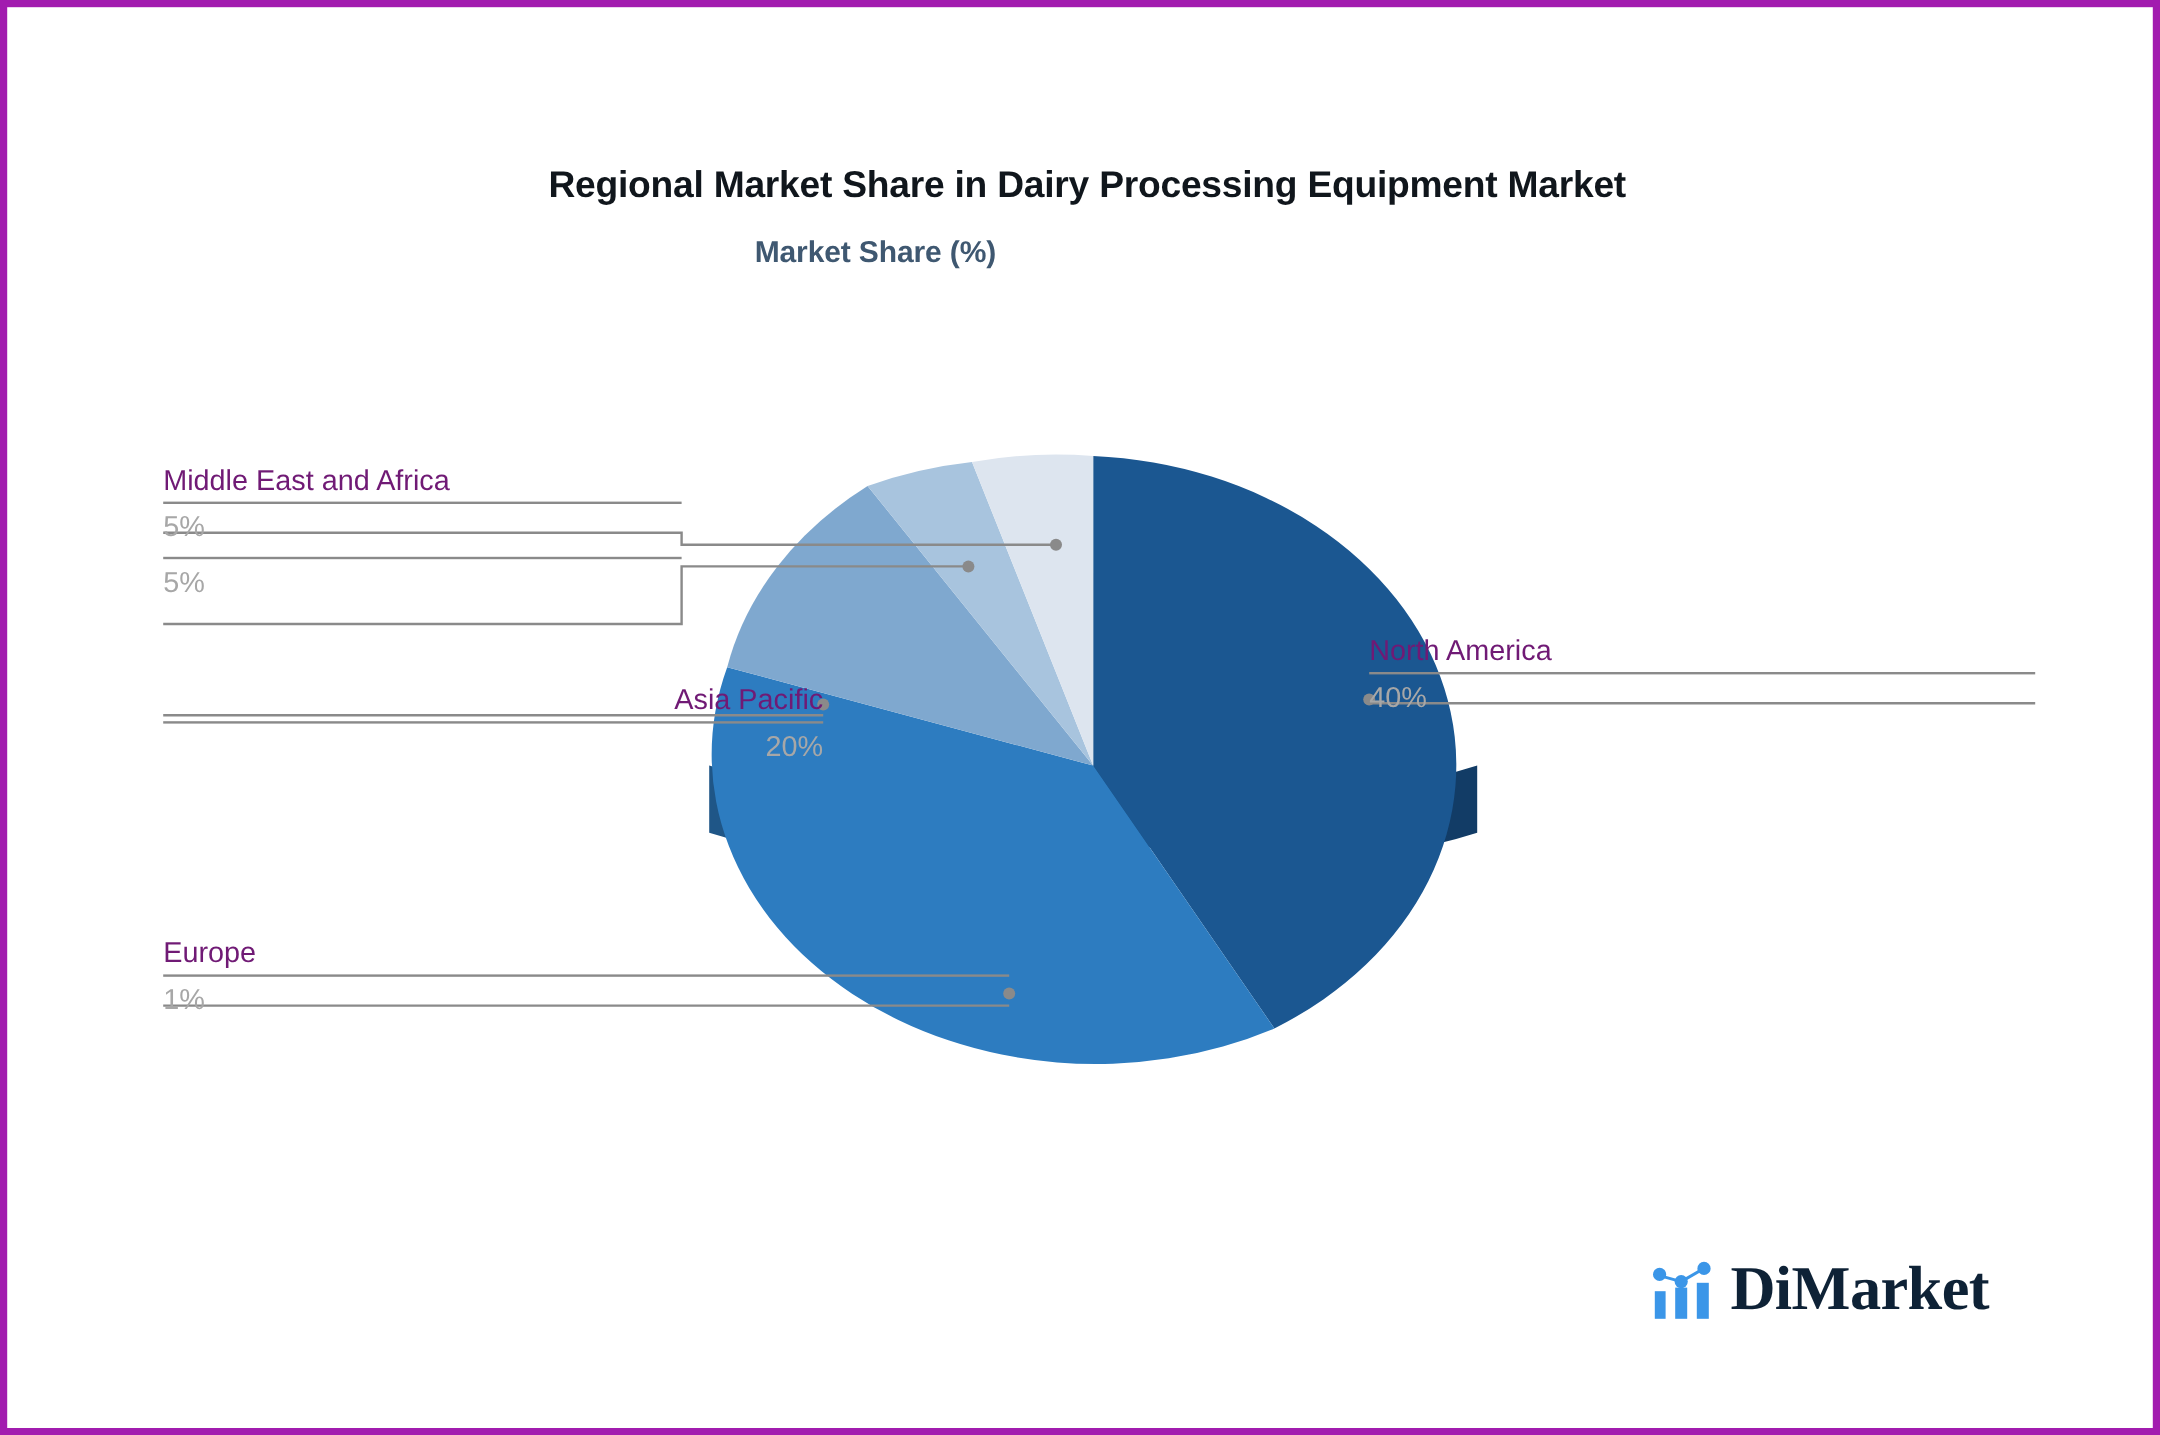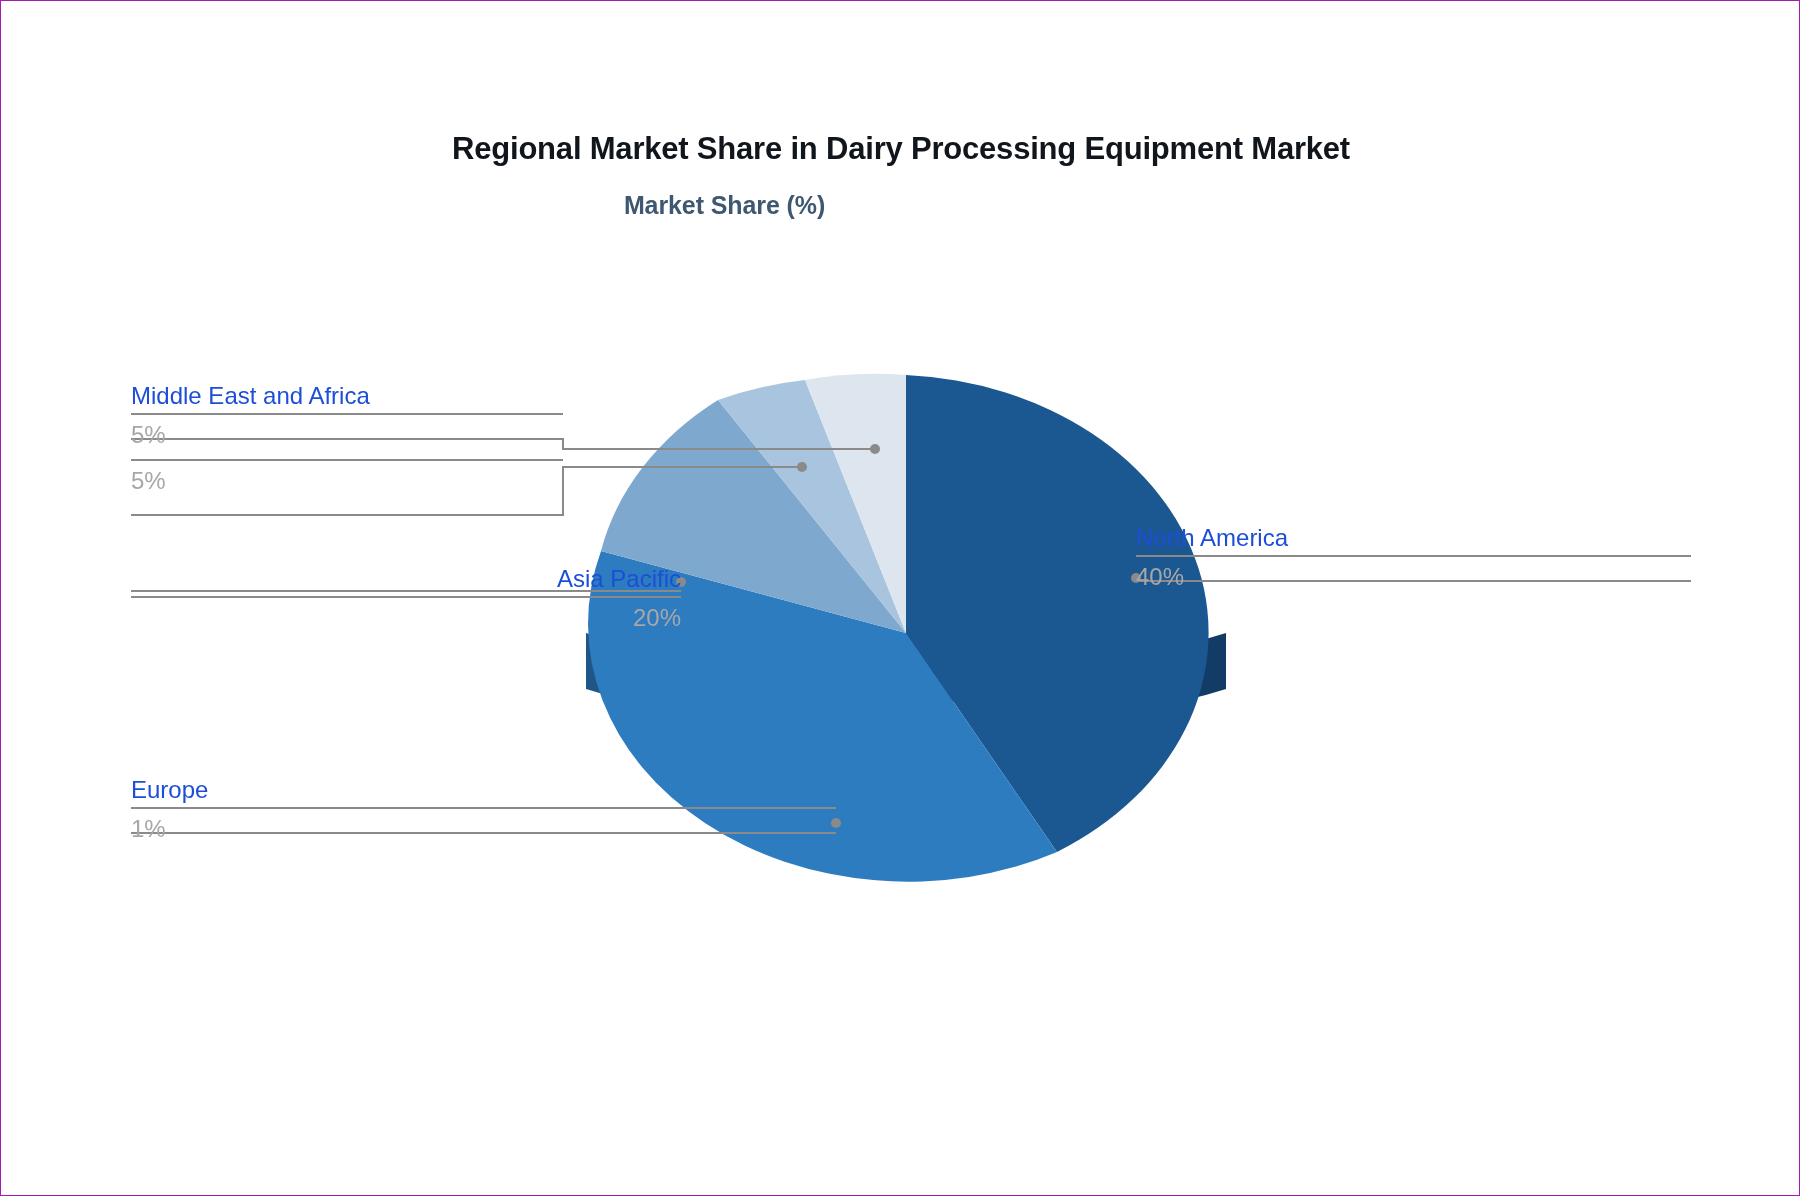--- a/index.html
+++ b/index.html
@@ -5,21 +5,21 @@
   * { margin:0; padding:0; box-sizing:border-box; }
   html,body { background:#ffffff; }
   body {
     width:1800px; height:1196px;
     font-family:"Liberation Sans", sans-serif;
     position:relative; overflow:hidden;
   }
   #frame {
     position:absolute; inset:0;
     background:#ffffff;
-    border:1px solid #a21caf;
+    border:6px solid #a21caf;
   }
 
   
   #title {
     position:absolute; top:130px; left:0; width:1800px;
     text-align:center;
     font-size:31px; font-weight:bold; color:#10161c;
     letter-spacing:-0.2px;
   }
   #subtitle {
@@ -29,21 +29,21 @@
     letter-spacing:-0.1px;
   }
 
   
   #plot { position:absolute; inset:0; }
   #plot svg { position:absolute; top:0; left:0; }
 
   
   .callout { position:absolute; }
   .callout .cname {
-    font-size:24px; color:#1d4ed8; white-space:nowrap;
+    font-size:24px; color:#701a75; white-space:nowrap;
     line-height:30px;
   }
   .callout .crule {
     height:2px; background:#8a8a8a; margin-top:2px;
   }
   .callout .cval {
     font-size:24px; color:#a7a7a7; line-height:34px;
     white-space:nowrap; padding-top:3px;
   }
   .callout.right { text-align:left; }
@@ -143,14 +143,29 @@
     <div class="crule"></div>
     <div class="cval">1%</div>
   </div>
 
   <div class="callout right" style="left:1135px; top:522px; width:555px;">
     <div class="cname">North America</div>
     <div class="crule"></div>
     <div class="cval">40%</div>
   </div>
 
+  <div id="logo">
+    <svg width="58" height="58" viewBox="0 0 58 58">
+
+      <line x1="9" y1="17" x2="27" y2="22" stroke="#3b96e8" stroke-width="2.5"></line>
+      <line x1="27" y1="22" x2="46" y2="11" stroke="#3b96e8" stroke-width="2.5"></line>
+      <circle cx="9" cy="16" r="5.5" fill="#3b96e8"></circle>
+      <circle cx="27" cy="22" r="5.5" fill="#3b96e8"></circle>
+      <circle cx="46" cy="11" r="5.5" fill="#3b96e8"></circle>
+
+      <rect x="5" y="30" width="9" height="23" fill="#3b96e8"></rect>
+      <rect x="22" y="27" width="10" height="26" fill="#3b96e8"></rect>
+      <rect x="40" y="23" width="10" height="30" fill="#3b96e8"></rect>
+    </svg>
+    <span class="word">DiMarket</span>
+  </div>
 
 </div>
 
 </body></html>

